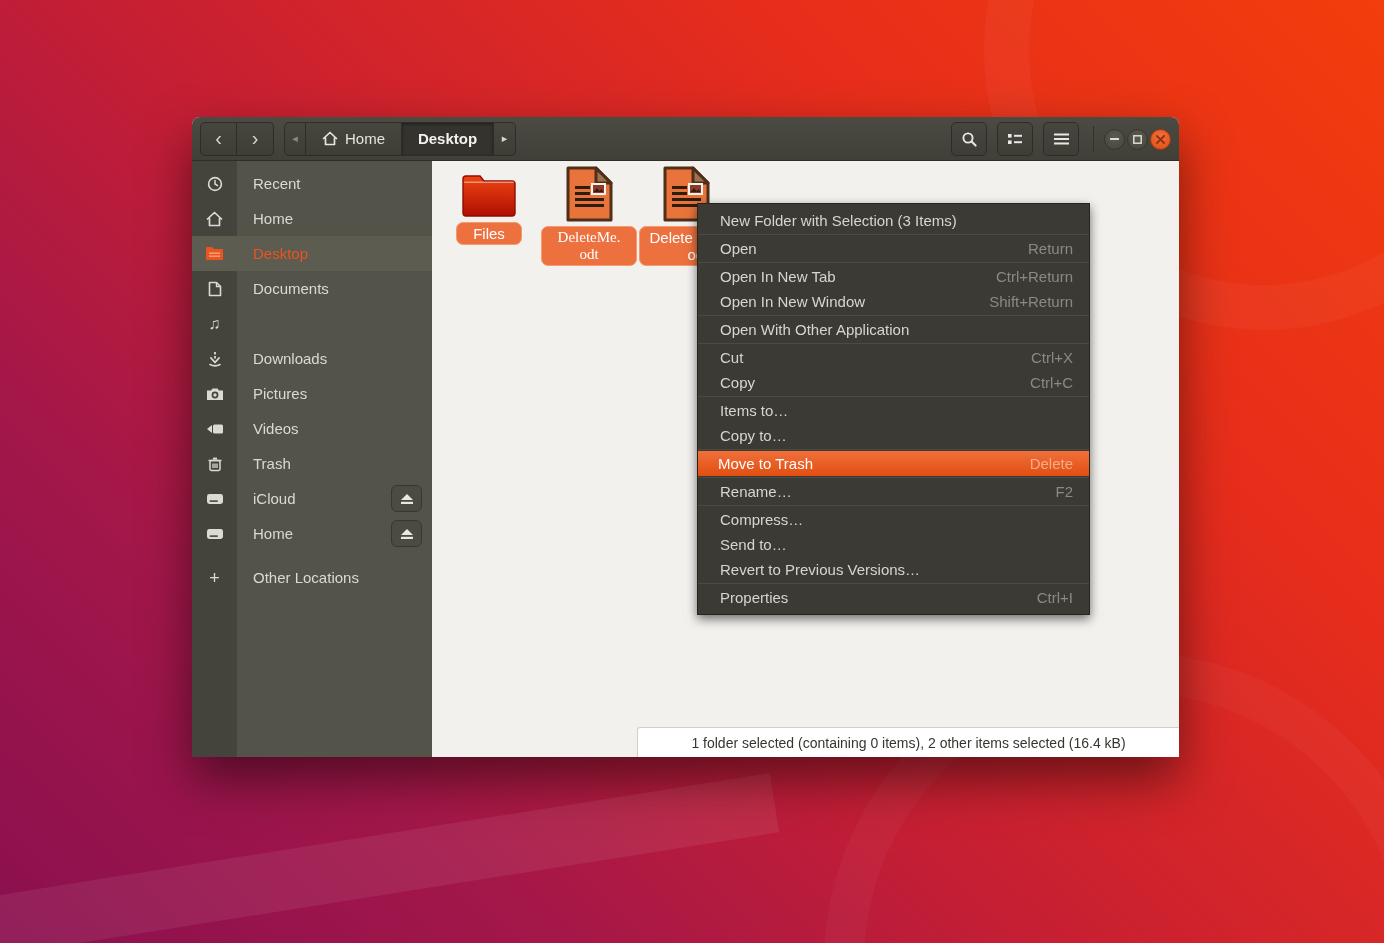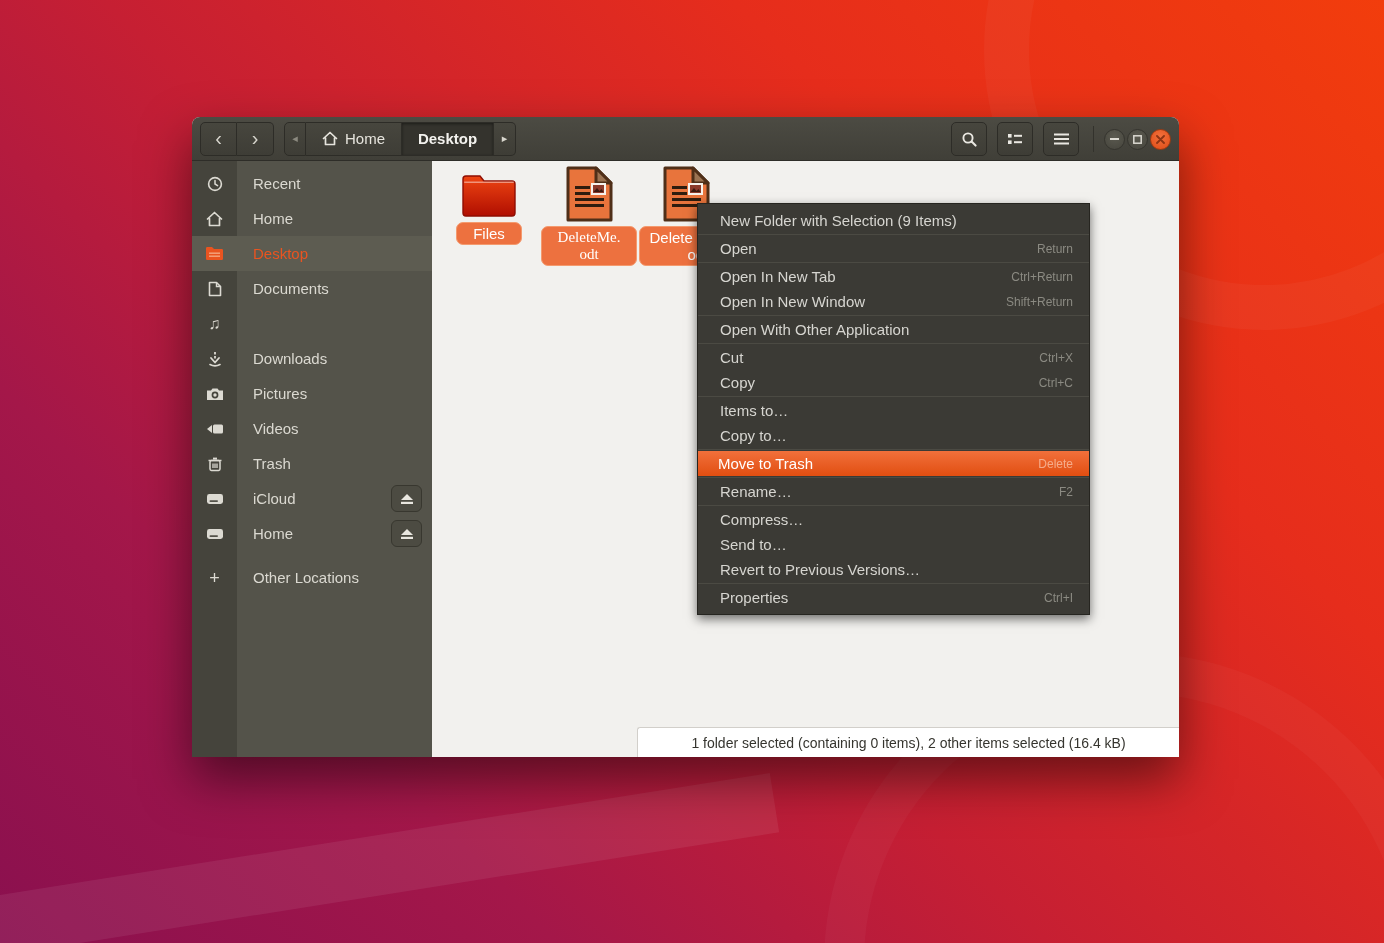--- a/index.html
+++ b/index.html
@@ -117,21 +117,21 @@
   .menu {
     position:absolute; left:697px; top:203px; width:393px; z-index:10;
     background:var(--menu-bg,#3b3a35); border:1px solid #262520;
     box-shadow:0 4px 10px rgba(0,0,0,0.55); padding:4px 0;
   }
   .menu-item {
     height:25px; display:flex; align-items:center; padding:0 16px 0 22px;
     font-size:15px; color:#d6d5d0;
   }
   .mi-label { flex:1; white-space:nowrap; }
-  .mi-accel { color:#8b8a82; font-size:12px; white-space:nowrap;text-align:right; }
+  .mi-accel { color:#8b8a82; font-size:15px; white-space:nowrap;text-align:right; }
   .menu-item.highlighted { background:linear-gradient(#f1703b,#e14e11); color:#ffffff;padding-left:20px; }
   .menu-item.highlighted .mi-accel { color:rgba(255,235,220,0.55); }
   .menu-sep { height:1px; background:#4b4a43; margin:1px 0; }
 </style>
 </head>
 <body>
 
 <div class="wallpaper">
   <div class="wp-stripe"></div>
   <div class="wp-circle1"></div>
@@ -397,21 +397,21 @@
 
       <div class="statusbar">
         <span>1 folder selected (containing 0 items), 2 other items selected (16.4 kB)</span>
       </div>
     </div>
   </div>
 </div>
 
 <div class="menu">
   <div class="menu-item">
-    <span class="mi-label">New Folder with Selection (9 Items)</span>
+    <span class="mi-label">New Folder with Selection (3 Items)</span>
     <span class="mi-accel"></span>
   </div>
   <div class="menu-sep"></div>
   <div class="menu-item">
     <span class="mi-label">Open</span>
     <span class="mi-accel">Return</span>
   </div>
   <div class="menu-sep"></div>
   <div class="menu-item">
     <span class="mi-label">Open In New Tab</span>

